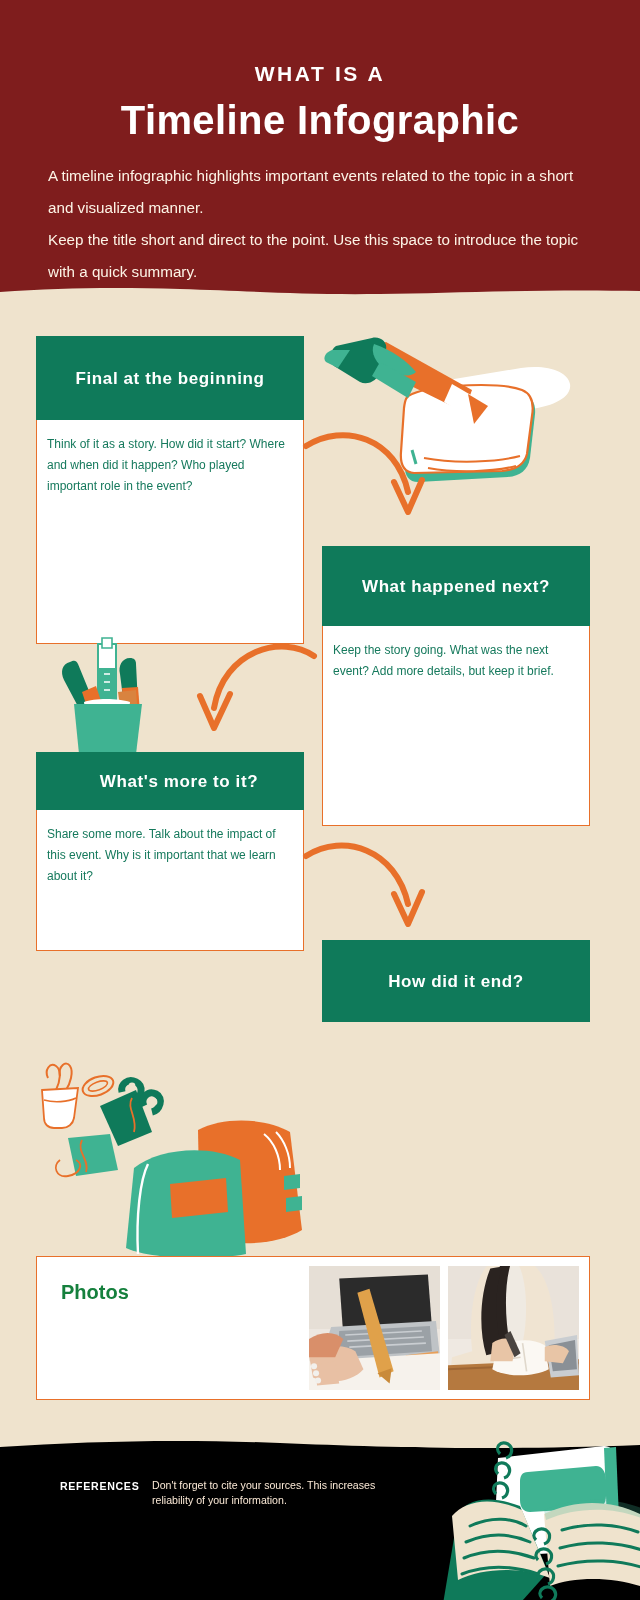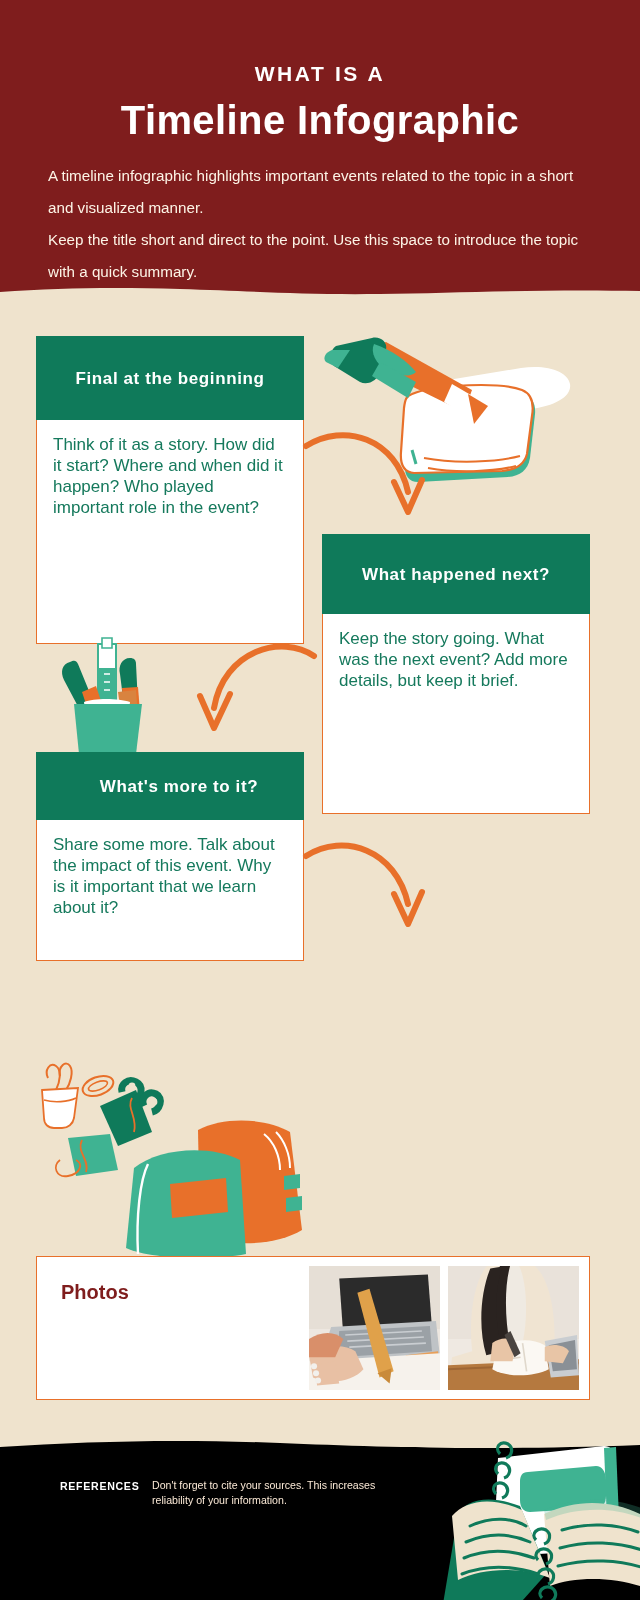--- a/index.html
+++ b/index.html
@@ -33,39 +33,39 @@
   
   .card { position: absolute; }
   .card-head {
     background: #0F7A5A; color: #FFFFFF;
     display: flex; align-items: center; justify-content: center;
     text-align: center; font-size: 17px; font-weight: bold;
     line-height: 23px; letter-spacing: 0.6px; padding: 6px 14px;
   }
   .card-body {
     background: #FFFFFF; border: 1.6px solid #E8702A; border-top: none;
-    color: #15795C; font-size: 17px; line-height: 21px;
-    padding: 14px 16px 10px 16px;
+    color: #15795C; font-size: 12px; line-height: 21px;
+    padding: 14px 16px 10px 10px;
   }
   .card-left  { left: 36px; width: 268px; }
   .card-right { left: 322px; width: 268px; }
 
   #card1 { top: 336px; } #card1 .card-head { height: 84px; } #card1 .card-body { height: 224px; }
-  #card2 { top: 534px; } #card2 .card-head { height: 80px; } #card2 .card-body { height: 200px; }
-  #card3 { top: 752px; } #card3 .card-head { height: 68px; padding-left: 32px; } #card3 .card-body { height: 141px; }
+  #card2 { top: 546px; } #card2 .card-head { height: 80px; } #card2 .card-body { height: 200px; }
+  #card3 { top: 752px; } #card3 .card-head { height: 58px; padding-left: 32px; } #card3 .card-body { height: 141px; }
   #card4 { top: 940px; } #card4 .card-head { height: 82px; } #card4 .card-body { height: 200px; }
 
   
   .photos-panel {
     position: absolute; left: 36px; top: 1256px; width: 554px; height: 144px;
     background: #FFFFFF; border: 1.6px solid #E8702A;
     display: flex; align-items: stretch;
   }
   .photos-text { width: 272px; padding: 24px 12px 0 24px; }
-  .photos-title { color: #7f1d1d; font-size: 20px; font-weight: bold; margin-bottom: 12px; }
+  .photos-title { color: #15803d; font-size: 20px; font-weight: bold; margin-bottom: 12px; }
   .photos-desc  { color: #15795C; font-size: 13.2px; line-height: 20px; }
   .photo-thumbs { flex: 1; display: flex; gap: 8px; padding: 9px 10px 9px 0; }
   .thumb { flex: 1; overflow: hidden; position: relative; background: #D9CEC0; }
 
   
   .footer {
     position: absolute; left: 0; top: 1438px; width: 640px; height: 162px;
     background: #000000; overflow: hidden;
   }
   .footer-wave { position: absolute; left: 0; top: -1px; width: 640px; height: 22px; }
@@ -158,20 +158,21 @@
     <div class="card-head">What's more to it?</div>
     <div class="card-body">Share some more. Talk about the impact of this event. Why is it important that we learn about it?</div>
   </div>
 
   <svg class="art" id="arrow3" viewBox="0 0 130 112">
     <path d="M6,26 C44,2 96,20 108,74" stroke="#E8702A" stroke-width="6" fill="none" stroke-linecap="round"></path>
     <path d="M94,64 L108,94 L122,62" stroke="#E8702A" stroke-width="6" fill="none" stroke-linecap="round" stroke-linejoin="round"></path>
   </svg>
 
   <div class="card card-right" id="card4">
+    <div class="card-head">How did it end?</div>
   </div>
 
   <svg class="art" id="art-books" viewBox="0 0 282 212">
     <path d="M20,30 C16,22 22,14 28,18 C34,22 32,34 28,42" stroke="#E8702A" stroke-width="2" fill="none"></path>
     <path d="M32,28 C30,18 38,12 42,18 C46,24 42,36 38,42" stroke="#E8702A" stroke-width="2" fill="none"></path>
     <path d="M14,42 L50,40 L46,70 C45,76 40,80 34,80 L26,80 C20,80 16,76 16,70 Z" fill="#FFFFFF" stroke="#E8702A" stroke-width="1.8"></path>
     <path d="M16,52 C26,55 40,54 48,50" stroke="#E8702A" stroke-width="1.6" fill="none"></path>
     <ellipse cx="70" cy="38" rx="16" ry="9" transform="rotate(-20 70 38)" fill="none" stroke="#E8702A" stroke-width="2"></ellipse>
     <ellipse cx="70" cy="38" rx="10" ry="4" transform="rotate(-20 70 38)" fill="none" stroke="#E8702A" stroke-width="1.6"></ellipse>
     <path d="M72,58 L108,42 L124,84 L90,98 Z" fill="#0F7A5A"></path>

